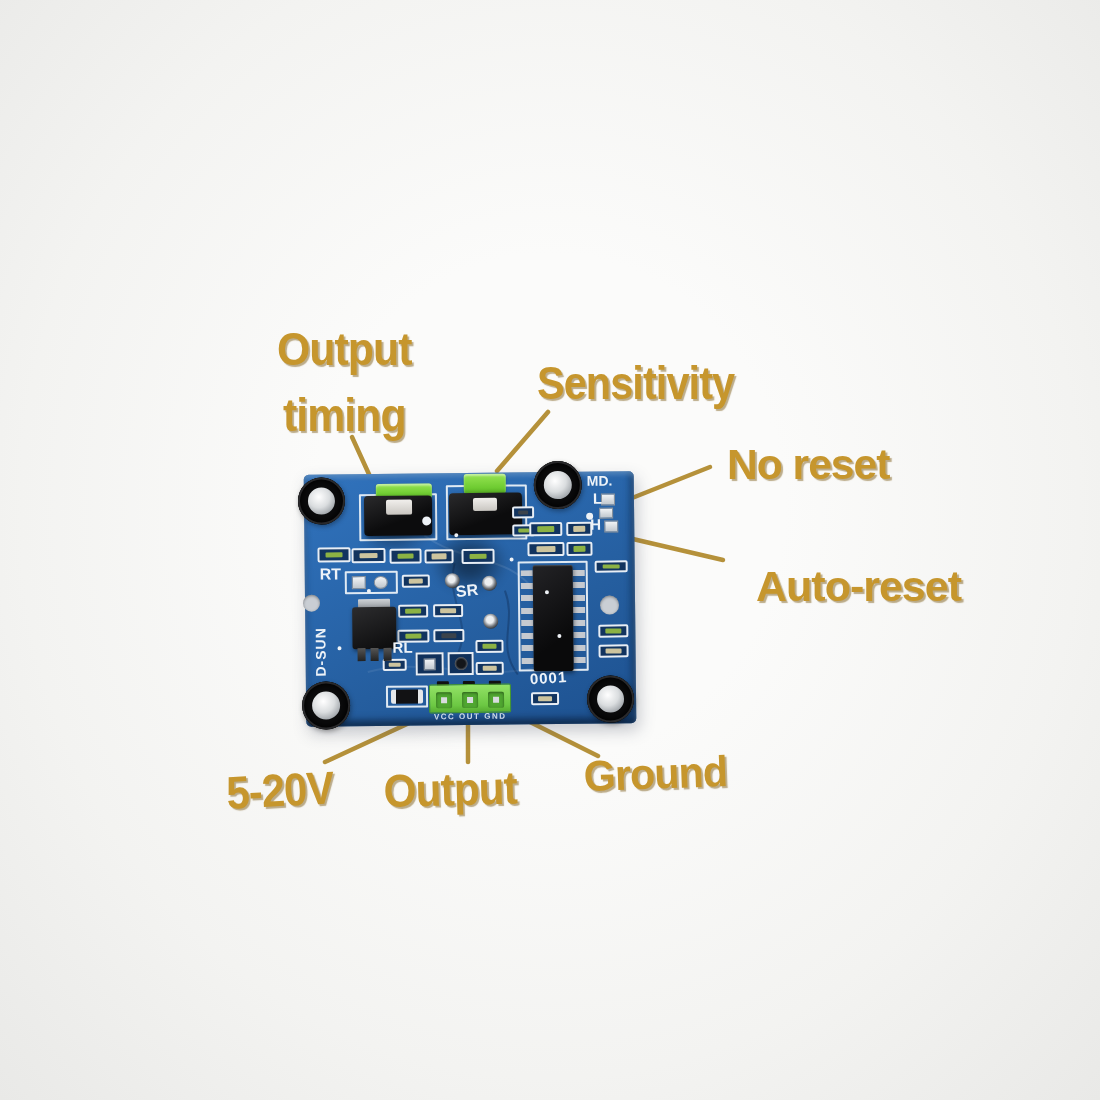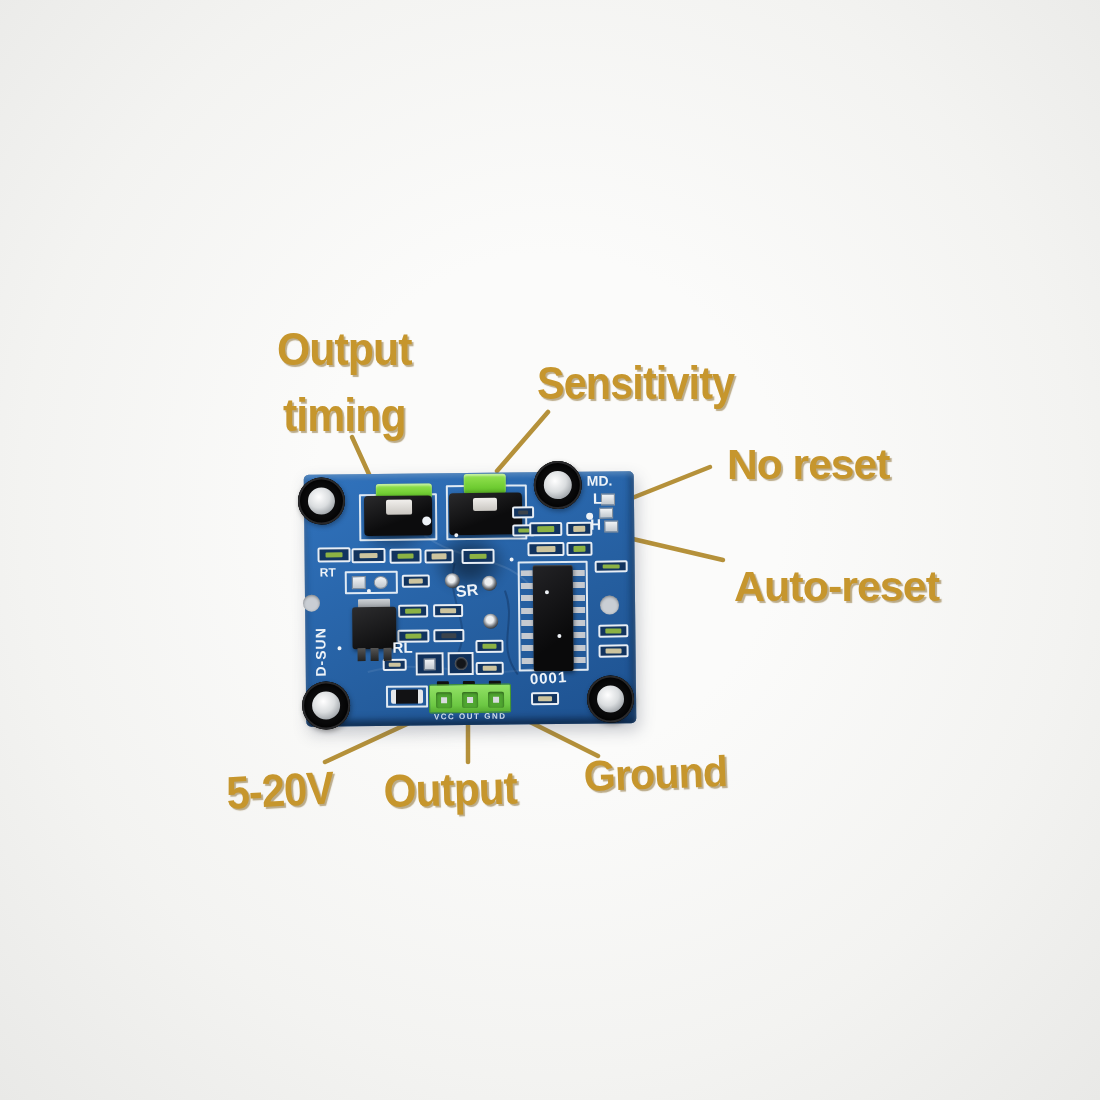--- a/index.html
+++ b/index.html
@@ -74,21 +74,21 @@
       <line x1="598" y1="756" x2="508" y2="711"></line>
     </g>
   </svg>
 
   <div class="anno" style="left:268px;top:316px;width:164px;text-align:center;font-size:46px;line-height:66px;transform:scaleX(.93);">
     <span style="display:block;">Output</span>
     <span style="display:block;">timing</span>
   </div>
   <div class="anno" style="left:537px;top:358px;font-size:46px;transform:scaleX(.90);">Sensitivity</div>
   <div class="anno" style="left:727px;top:440px;font-size:43px;transform:scaleX(.99);">No reset</div>
-  <div class="anno" style="left:734px;top:562px;font-size:43px;transform:scaleX(1.0);">Auto-reset</div>
+  <div class="anno" style="left:756px;top:562px;font-size:43px;transform:scaleX(1.0);">Auto-reset</div>
   <div class="anno" style="left:225px;top:768px;font-size:46px;transform:rotate(-3deg) scaleX(.91);">5-20V</div>
   <div class="anno" style="left:383px;top:766px;font-size:46px;transform:rotate(-1.5deg) scaleX(.92);">Output</div>
   <div class="anno" style="left:583px;top:752px;font-size:43px;transform:rotate(-2deg) scaleX(.96);">Ground</div>
 
   <div id="board">
 
     <svg width="330" height="252" style="position:absolute;left:0;top:0;">
       <path d="M120 62 C 160 92, 205 80, 232 122" fill="none" stroke="rgba(255,255,255,.10)" stroke-width="2"></path>
       <path d="M62 198 C 120 182, 182 212, 242 192" fill="none" stroke="rgba(255,255,255,.08)" stroke-width="2"></path>
       <path d="M200 118 C 212 150, 190 172, 212 202" fill="none" stroke="rgba(6,26,60,.30)" stroke-width="2"></path>
@@ -241,20 +241,20 @@
     <div class="via" style="left:32px;top:172px;width:4px;height:4px;"></div>
     <div class="via" style="left:252px;top:162px;width:4px;height:4px;"></div>
 
     <span class="jpad" style="left:297px;top:22px;width:14px;height:12px;"></span>
     <span class="jpad" style="left:295px;top:36px;width:14px;height:11px;"></span>
     <span class="jpad" style="left:300px;top:49px;width:14px;height:12px;"></span>
 
     <div class="silk" style="left:283px;top:2px;font-size:14px;">MD.</div>
     <div class="silk" style="left:289px;top:19px;font-size:15px;">L</div>
     <div class="silk" style="left:286px;top:45px;font-size:15px;">H</div>
-    <div class="silk" style="left:15px;top:92px;font-size:12px;">RT</div>
+    <div class="silk" style="left:15px;top:92px;font-size:16px;">RT</div>
     <div class="silk" style="left:151px;top:110px;font-size:16px;transform:rotate(-6deg);">SR</div>
     <div class="silk" style="left:87px;top:166px;font-size:15px;">RL</div>
     <div class="silk" style="left:8px;top:202px;font-size:14px;letter-spacing:1px;transform:rotate(-90deg);transform-origin:0 0;">D-SUN</div>
     <div class="silk" style="left:224px;top:198px;font-size:15px;transform:rotate(-3deg);letter-spacing:1px;">0001</div>
   </div>
 
 </div>
 
 </body></html>

